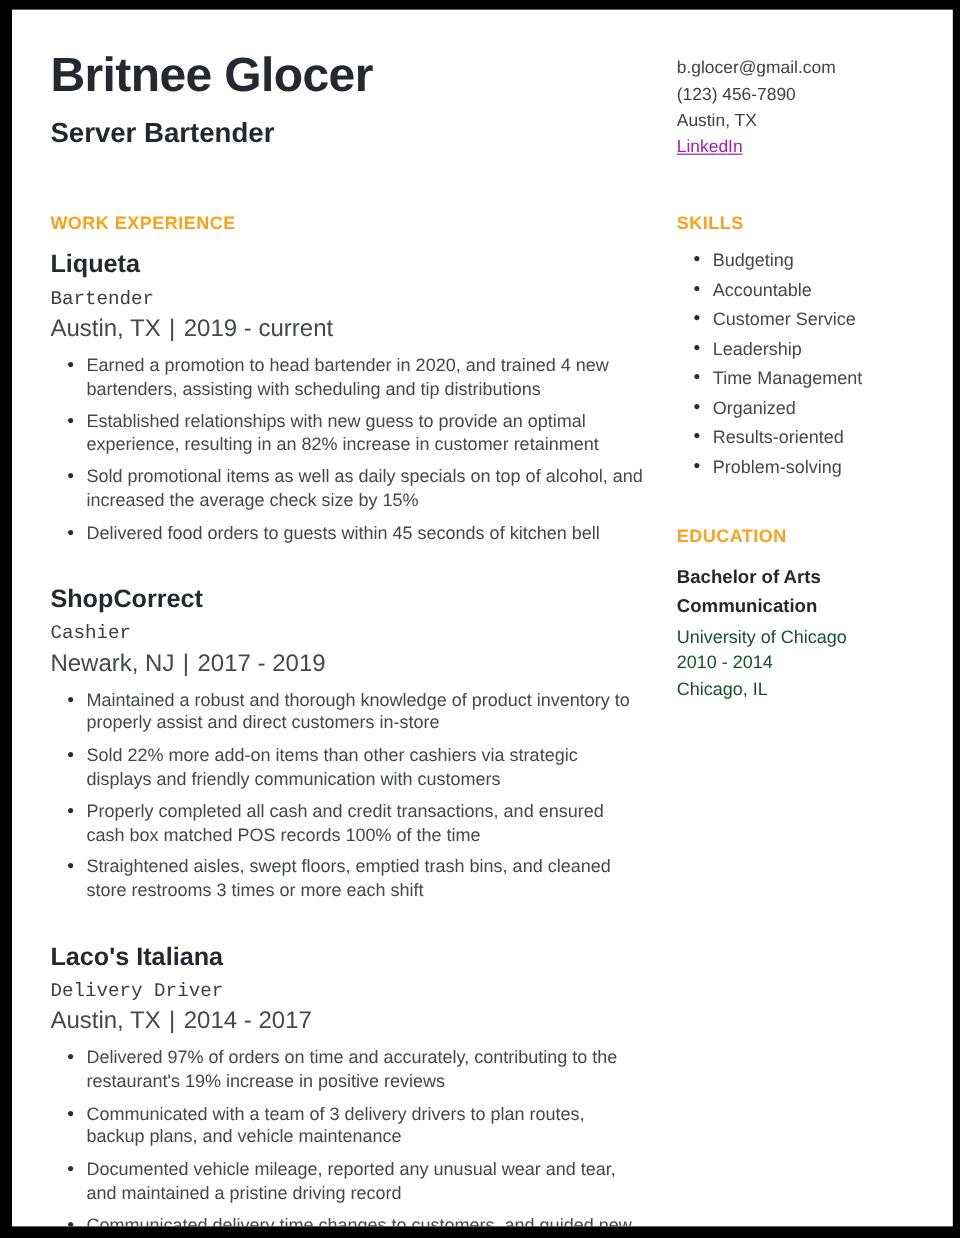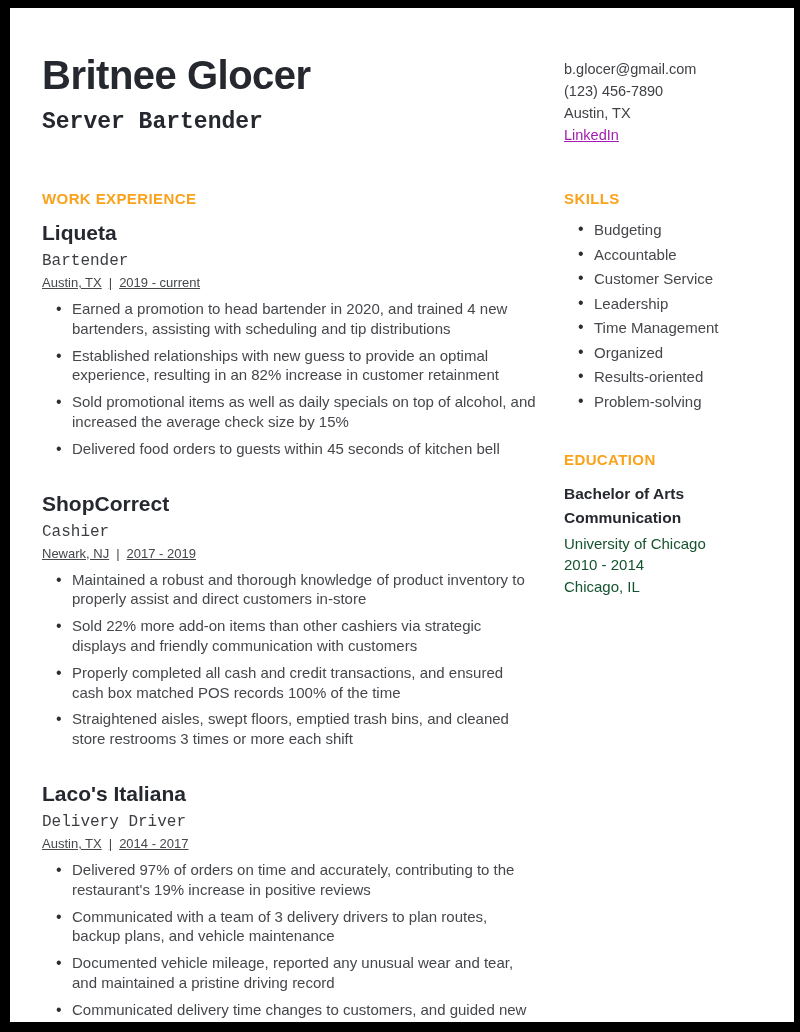--- a/index.html
+++ b/index.html
@@ -6,21 +6,21 @@
   html, body { width: 800px; height: 1032px; }
   body {
     background: #000000;
     font-family: "Liberation Sans", sans-serif;
     position: relative;
   }
   .page {
     position: absolute;
     top: 8px; left: 10px; right: 6px; bottom: 10px;
     background: #ffffff;
-    padding: 46px 57px 18px 32px;
+    padding: 34px 57px 18px 32px;
     overflow: hidden;
   }
   
   .top {
     display: flex;
     justify-content: space-between;
     align-items: flex-start;
     margin-bottom: 44px;
   }
   .person-name {
@@ -28,21 +28,20 @@
     font-weight: 800;
     letter-spacing: -0.5px;
     color: #25282e;
     line-height: 1.05;
   }
   .person-title {
     font-size: 23px;
     font-weight: 700;
     color: #25282e;
     margin-top: 13px;
-    font-family: Liberation Mono, monospace;
   }
   .contact {
     width: 173px;
     flex: 0 0 173px;
     font-size: 14.5px;
     color: #3f4145;
     line-height: 22px;
     padding-top: 4px;
   }
   .contact a {
@@ -72,24 +71,23 @@
     color: #25282e;
     margin-bottom: 7px;
   }
   .job-role {
     font-size: 16px;
     color: #3c3e42;
     margin-bottom: 5px;
     font-family: Liberation Mono, monospace;
   }
   .job-meta {
-    font-size: 13px;
+    font-size: 20px;
     color: #45474b;
     margin-bottom: 9px;
-    text-decoration: underline;
   }
   .job-meta .sep { margin: 0 7px; color: #45474b; }
   ul.bullets {
     list-style: none;
     padding-left: 14px;
   }
   ul.bullets li {
     font-size: 15px;
     line-height: 1.32;
     color: #45474b;

